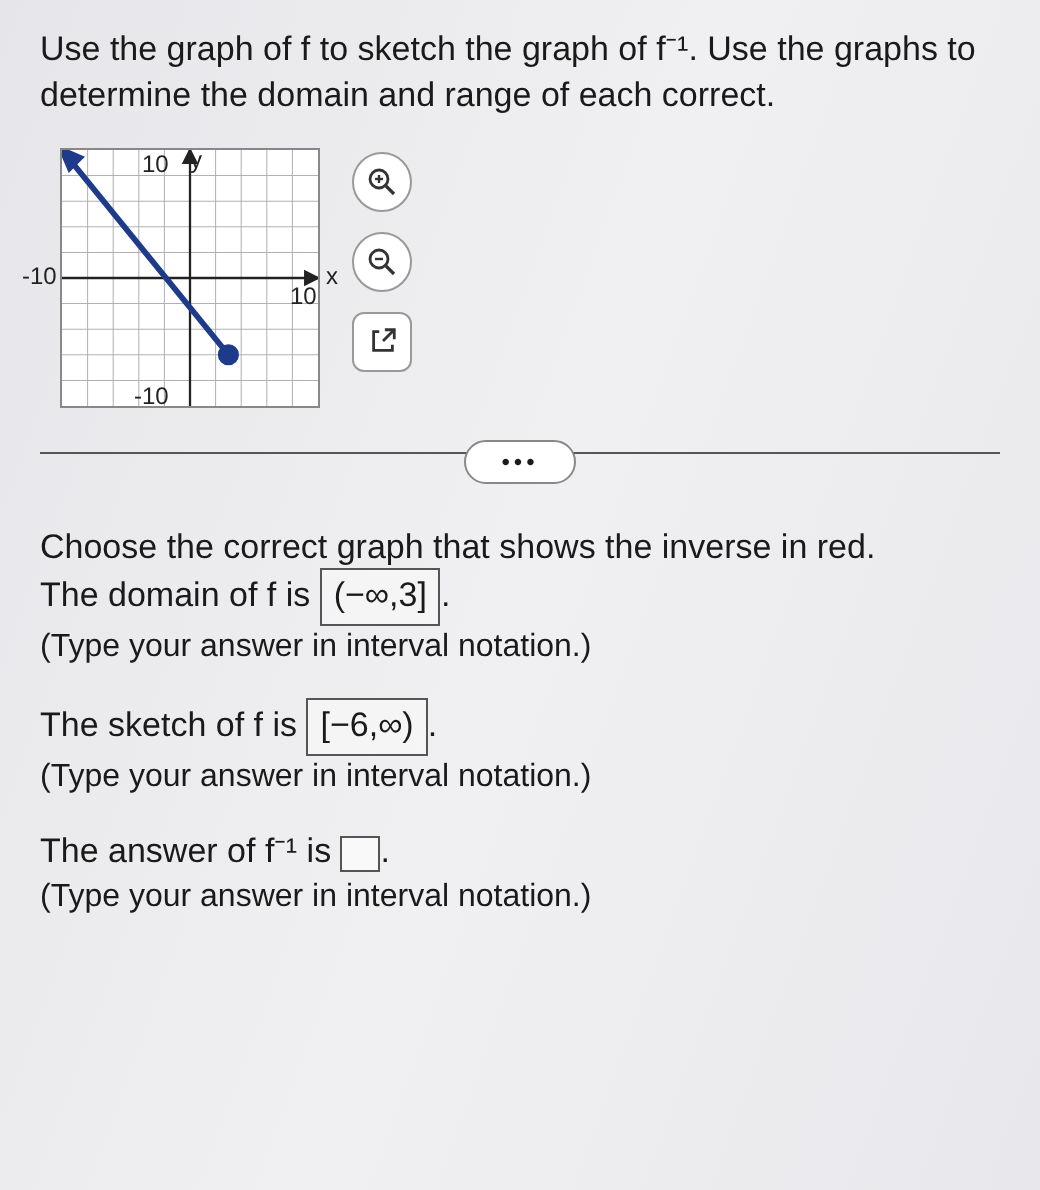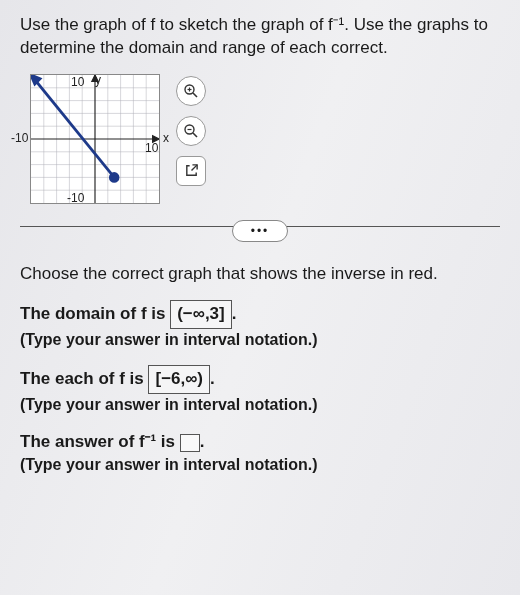--- a/index.html
+++ b/index.html
@@ -42,22 +42,22 @@
     .more-pill {
       width: 56px; height: 22px;
       margin: -11px auto 22px auto;
       background: #fff;
       border: 1px solid #888;
       border-radius: 12px;
       display: flex; align-items: center; justify-content: center;
       font-size: 12px; letter-spacing: 2px;
       cursor: pointer;
     }
-    .prompt-line { margin-bottom: 16px; }
-    .answer-block { margin-bottom: 14px; line-height: 1.4; font-weight: bold; }
+    .prompt-line { }
+    .answer-block { margin-bottom: 14px; line-height: 1.4; }
     .math-box {
       display: inline-block;
       border: 1px solid #555;
       padding: 1px 6px 2px 6px;
       background: rgba(255,255,255,0.4);
       font-family: Arial, sans-serif;
     }
     .empty-box {
       display: inline-block;
       width: 20px; height: 18px;
@@ -144,20 +144,20 @@
 <div class="more-pill">•••</div>
 
 <div class="prompt-line">Choose the correct graph that shows the inverse in red.</div>
 
 <div class="answer-block">
   <span>The domain of f is </span><span class="math-box">(−∞,3]</span><span>.</span>
   <div class="hint">(Type your answer in interval notation.)</div>
 </div>
 
 <div class="answer-block">
-  <span>The each of f is </span><span class="math-box">[−6,∞)</span><span>.</span>
+  <span>The sketch of f is </span><span class="math-box">[−6,∞)</span><span>.</span>
   <div class="hint">(Type your answer in interval notation.)</div>
 </div>
 
 <div class="answer-block">
   <span>The answer of f⁻¹ is </span><span class="empty-box"></span><span>.</span>
   <div class="hint">(Type your answer in interval notation.)</div>
 </div>
 
 </body></html>

